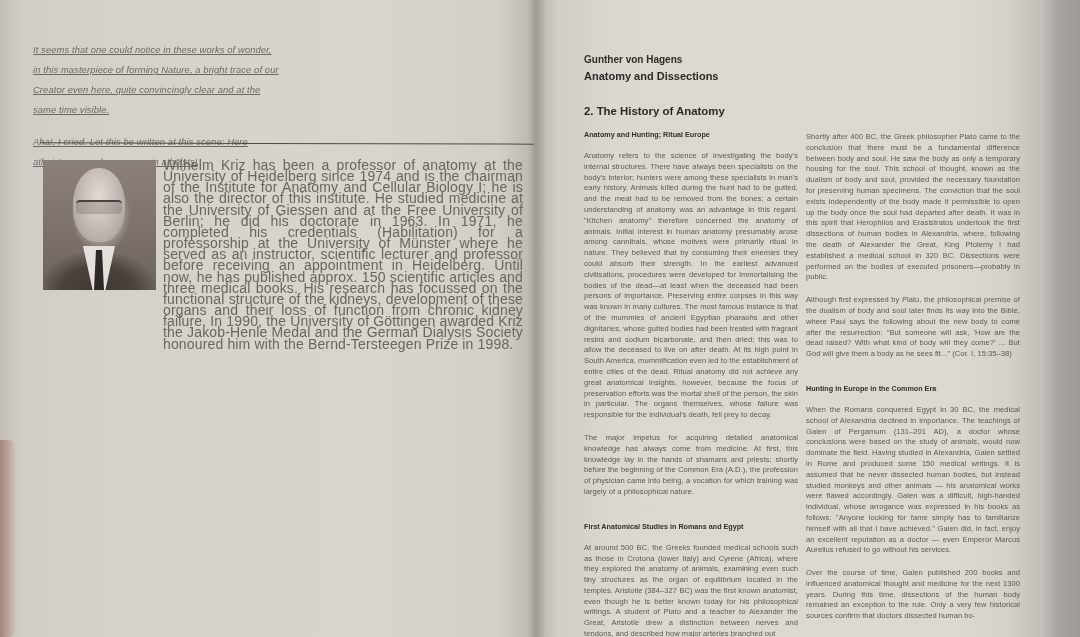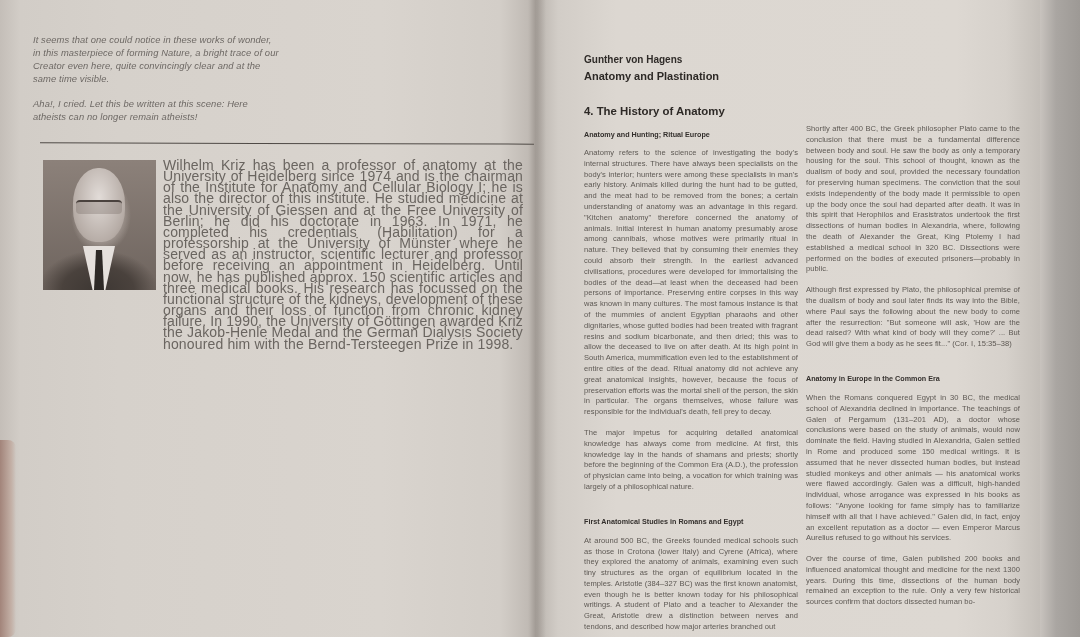--- a/index.html
+++ b/index.html
@@ -25,23 +25,24 @@
   .gutter-shadow {
     position:absolute; left:528px; top:0; width:18px; height:637px;
     background:linear-gradient(90deg,rgba(120,112,106,0),rgba(120,112,106,.35) 50%,rgba(120,112,106,0));
   }
   .page-edge {
     position:absolute; left:1040px; top:0; width:40px; height:637px;
     background:linear-gradient(90deg,#c8c3be,#aaa6a2 40%,#9d9995);
   }
 
   .quote {
-    position:absolute; left:33px; top:33px; width:246px;
-    font-style:italic; font-size:9.4px; line-height:13px; color:#6d6864;
+    position:absolute; left:33px; top:40px; width:246px;
+    font-style:italic; font-size:9.4px; line-height:20px; color:#6d6864;
     letter-spacing:.1px;
+    text-decoration:underline;
   }
   .quote p { margin:0 0 12px 0; }
   .quote p.q2 { padding-left:0; }
 
   .note {
     position:absolute; left:289px; top:42px; width:232px;
     font-size:8.1px; line-height:11.4px; color:#67625e;
   }
   .note p { margin:0 0 9px 0; }
   .note i { font-style:italic; }
@@ -100,21 +101,21 @@
     font-size:7.2px; font-weight:bold; color:#332f2c; margin:0;
   }
   .col1 {
     position:absolute; left:584px; top:130px; width:214px;
   }
   .col2 {
     position:absolute; left:806px; top:120px; width:214px;
   }
   .para {
     font-size:7.55px; line-height:10.8px; color:#5d5853;
-    text-align:justify; margin:4px 0 10px 0; letter-spacing:.05px;
+    text-align:justify; margin:12px 0 10px 0; letter-spacing:.05px;
   }
   .col1 .subhead.first { margin-bottom:9px; }
   .sp-sub { margin:24px 0 10px 0 !important; }
 </style>
 </head>
 <body>
 
 <div class="spread">
 
   <div class="page-left">
@@ -138,32 +139,32 @@
     <div class="bio">Wilhelm Kriz has been a professor of anatomy at the University of Heidelberg since 1974 and is the chairman of the Institute for Anatomy and Cellular Biology I; he is also the director of this institute. He studied medicine at the University of Giessen and at the Free University of Berlin; he did his doctorate in 1963. In 1971, he completed his credentials (Habilitation) for a professorship at the University of Münster where he served as an instructor, scientific lecturer and professor before receiving an appointment in Heidelberg. Until now, he has published approx. 150 scientific articles and three medical books. His research has focussed on the functional structure of the kidneys, development of these organs and their loss of function from chronic kidney failure. In 1990, the University of Göttingen awarded Kriz the Jakob-Henle Medal and the German Dialysis Society honoured him with the Bernd-Tersteegen Prize in 1998.</div>
   </div>
 
   <div class="finger"></div>
 
   <div class="page-right right-text"></div>
   <div class="gutter-shadow"></div>
   <div class="page-edge"></div>
 
   <div class="author">Gunther von Hagens</div>
-  <div class="book-title">Anatomy and Plastination</div>
-  <div class="chapter">4. The History of Anatomy</div>
+  <div class="book-title">Anatomy and Dissections</div>
+  <div class="chapter">2. The History of Anatomy</div>
 
   <div class="col1">
     <p class="subhead first">Anatomy and Hunting; Ritual Europe</p>
     <p class="para">Anatomy refers to the science of investigating the body's internal structures. There have always been specialists on the body's interior; hunters were among these specialists in man's early history. Animals killed during the hunt had to be gutted, and the meat had to be removed from the bones; a certain understanding of anatomy was an advantage in this regard. "Kitchen anatomy" therefore concerned the anatomy of animals. Initial interest in human anatomy presumably arose among cannibals, whose motives were primarily ritual in nature. They believed that by consuming their enemies they could absorb their strength. In the earliest advanced civilisations, procedures were developed for immortalising the bodies of the dead—at least when the deceased had been persons of importance. Preserving entire corpses in this way was known in many cultures. The most famous instance is that of the mummies of ancient Egyptian pharaohs and other dignitaries, whose gutted bodies had been treated with fragrant resins and sodium bicarbonate, and then dried; this was to allow the deceased to live on after death. At its high point in South America, mummification even led to the establishment of entire cities of the dead. Ritual anatomy did not achieve any great anatomical insights, however, because the focus of preservation efforts was the mortal shell of the person, the skin in particular. The organs themselves, whose failure was responsible for the individual's death, fell prey to decay.</p>
     <p class="para">The major impetus for acquiring detailed anatomical knowledge has always come from medicine. At first, this knowledge lay in the hands of shamans and priests; shortly before the beginning of the Common Era (A.D.), the profession of physician came into being, a vocation for which training was largely of a philosophical nature.</p>
     <p class="subhead sp-sub">First Anatomical Studies in Romans and Egypt</p>
     <p class="para">At around 500 BC, the Greeks founded medical schools such as those in Crotona (lower Italy) and Cyrene (Africa), where they explored the anatomy of animals, examining even such tiny structures as the organ of equilibrium located in the temples. Aristotle (384–327 BC) was the first known anatomist, even though he is better known today for his philosophical writings. A student of Plato and a teacher to Alexander the Great, Aristotle drew a distinction between nerves and tendons, and described how major arteries branched out</p>
   </div>
 
   <div class="col2">
     <p class="para">Shortly after 400 BC, the Greek philosopher Plato came to the conclusion that there must be a fundamental difference between body and soul. He saw the body as only a temporary housing for the soul. This school of thought, known as the dualism of body and soul, provided the necessary foundation for preserving human specimens. The conviction that the soul exists independently of the body made it permissible to open up the body once the soul had departed after death. It was in this spirit that Herophilos and Erasistratos undertook the first dissections of human bodies in Alexandria, where, following the death of Alexander the Great, King Ptolemy I had established a medical school in 320 BC. Dissections were performed on the bodies of executed prisoners—probably in public.</p>
     <p class="para">Although first expressed by Plato, the philosophical premise of the dualism of body and soul later finds its way into the Bible, where Paul says the following about the new body to come after the resurrection: "But someone will ask, 'How are the dead raised? With what kind of body will they come?' ... But God will give them a body as he sees fit..." (Cor. I, 15:35–38)</p>
-    <p class="subhead sp-sub">Anatomy in Europe in the Common Era</p>
+    <p class="subhead sp-sub">Hunting in Europe in the Common Era</p>
     <p class="para">When the Romans conquered Egypt in 30 BC, the medical school of Alexandria declined in importance. The teachings of Galen of Pergamum (131–201 AD), a doctor whose conclusions were based on the study of animals, would now dominate the field. Having studied in Alexandria, Galen settled in Rome and produced some 150 medical writings. It is assumed that he never dissected human bodies, but instead studied monkeys and other animals — his anatomical works were flawed accordingly. Galen was a difficult, high-handed individual, whose arrogance was expressed in his books as follows: "Anyone looking for fame simply has to familiarize himself with all that I have achieved." Galen did, in fact, enjoy an excellent reputation as a doctor — even Emperor Marcus Aurelius refused to go without his services.</p>
     <p class="para">Over the course of time, Galen published 200 books and influenced anatomical thought and medicine for the next 1300 years. During this time, dissections of the human body remained an exception to the rule. Only a very few historical sources confirm that doctors dissected human bo-</p>
   </div>
 
 </div>
 
 </body></html>

